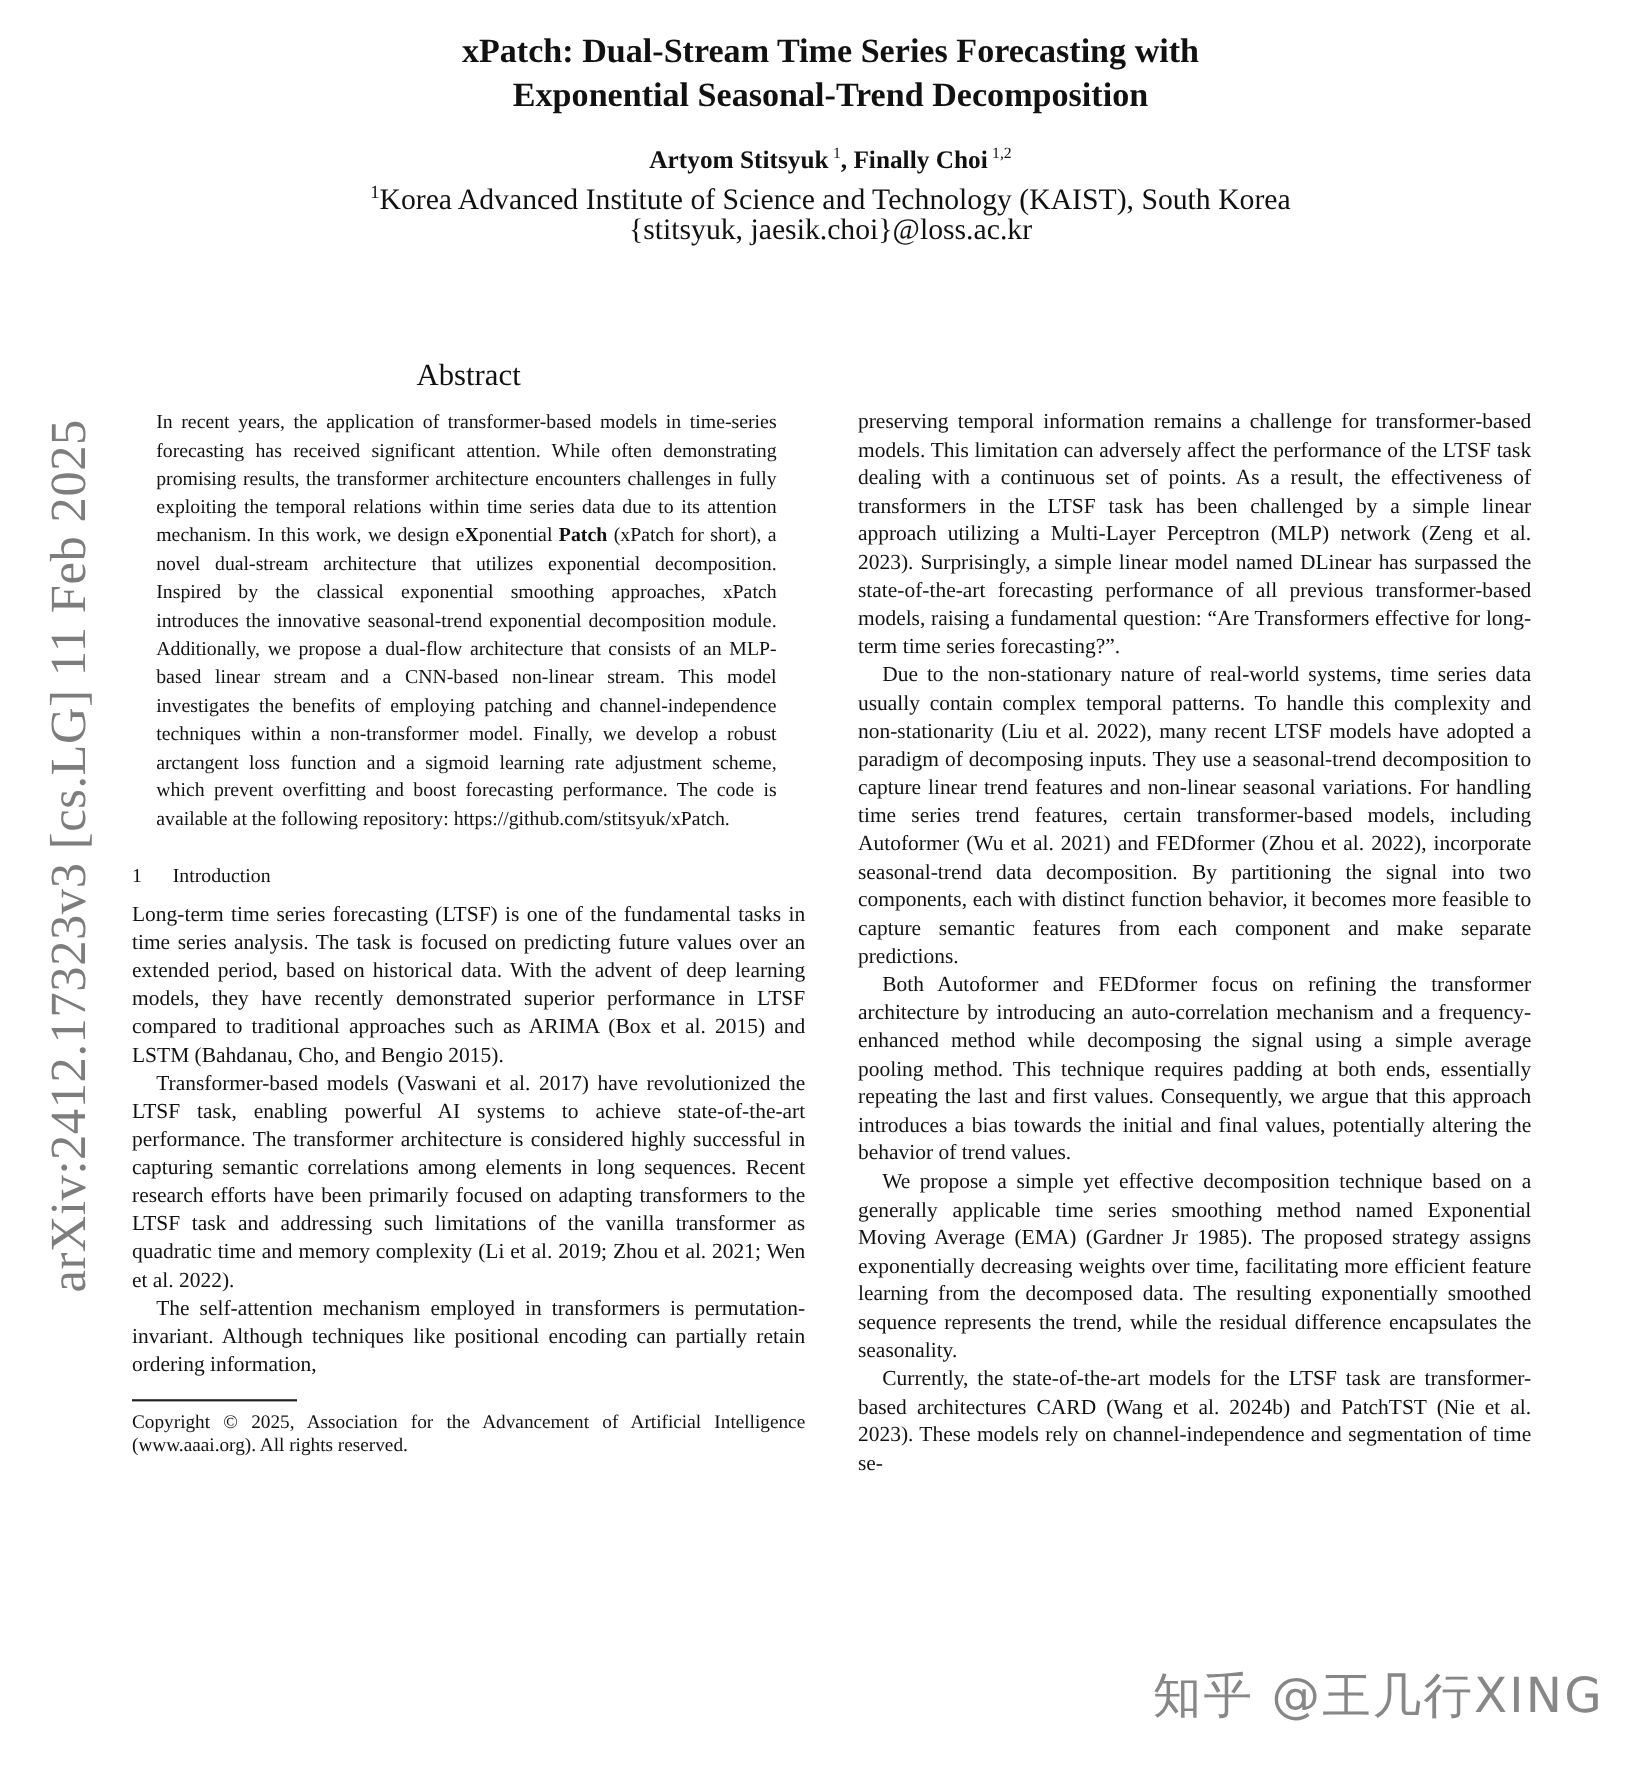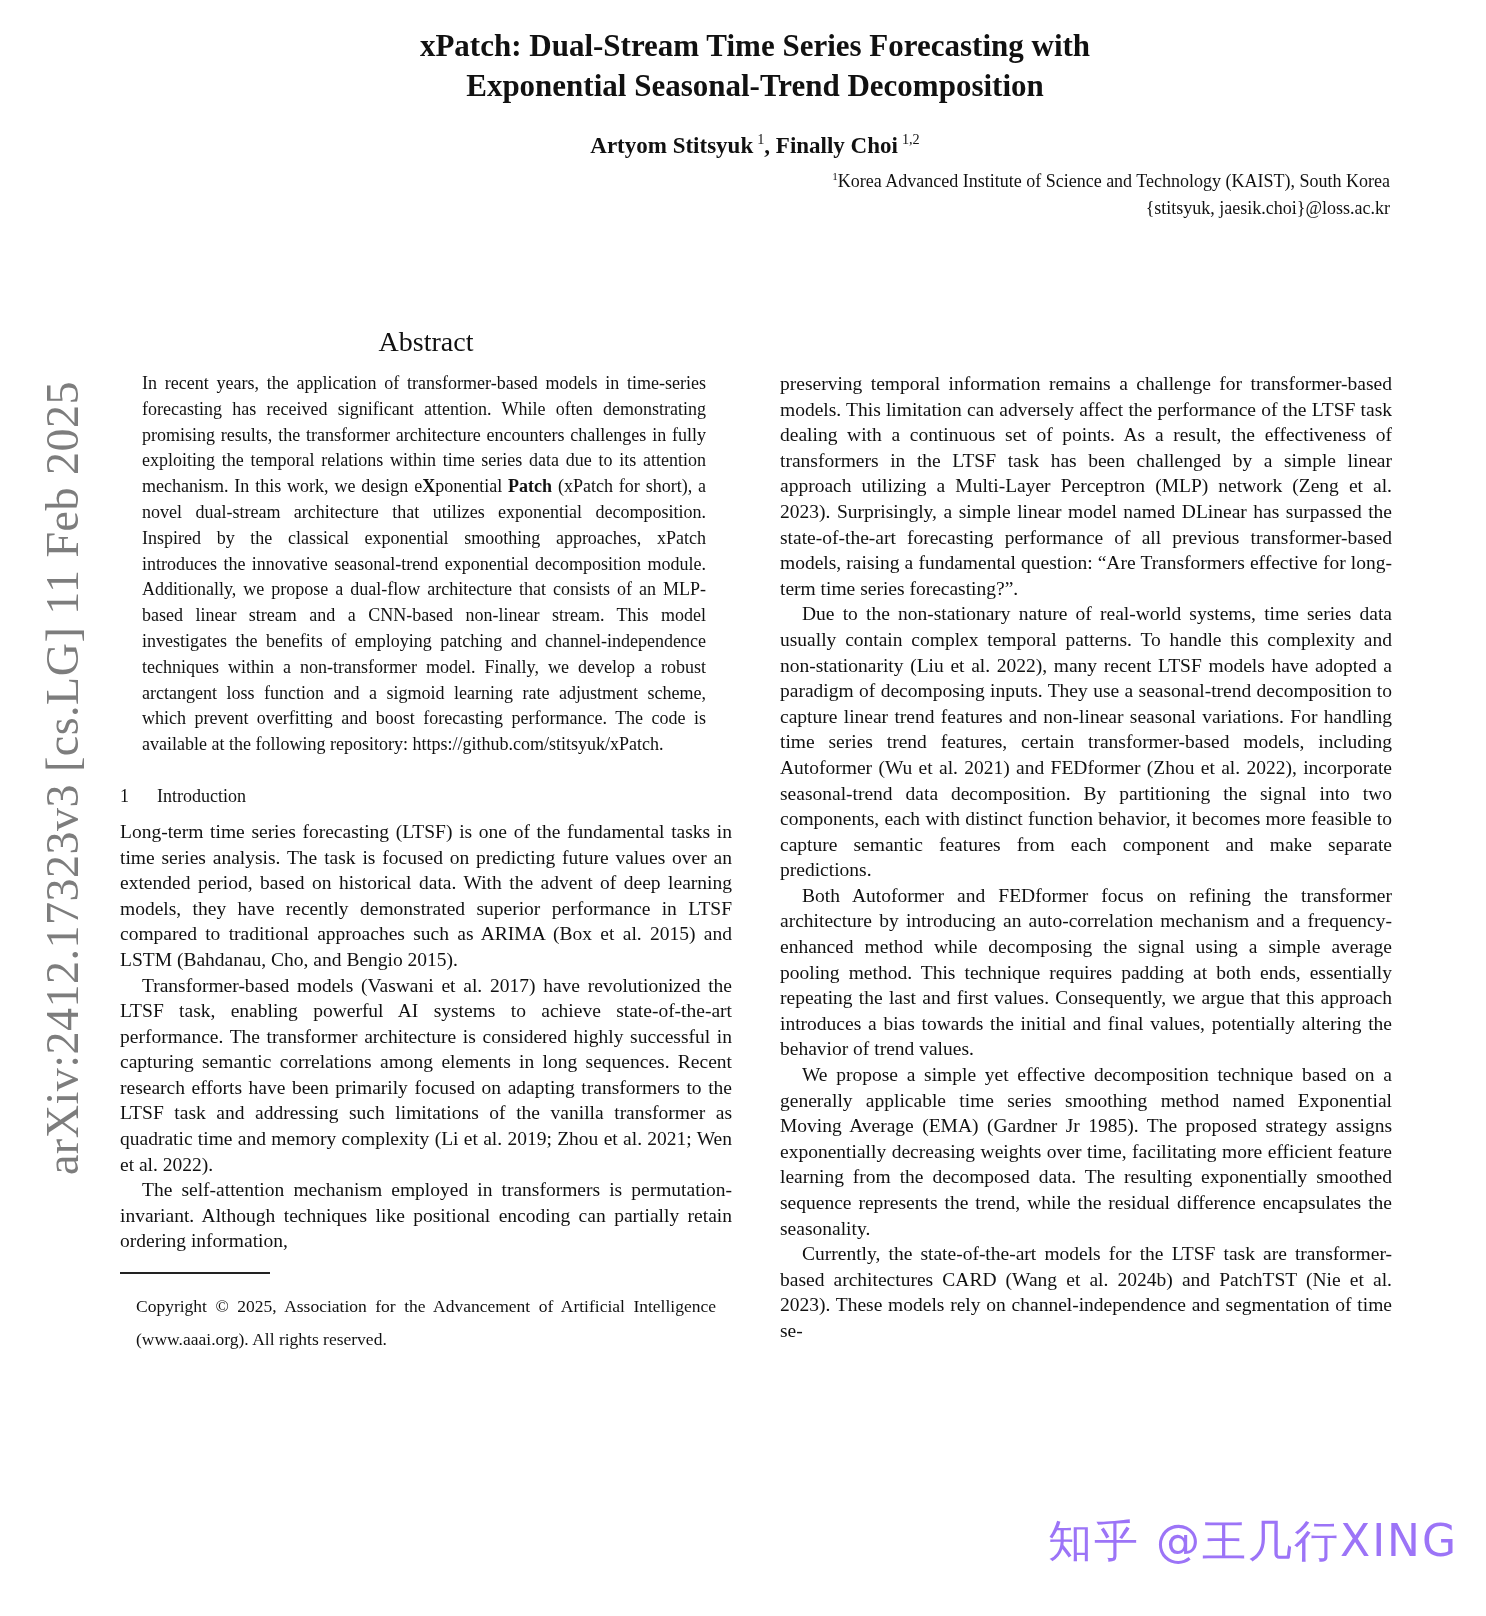--- a/index.html
+++ b/index.html
@@ -42,21 +42,21 @@
     font-size:62%;
     line-height:0;
     margin-left:4px;
   }
   sup.lead{
     vertical-align:super;
     font-size:62%;
     line-height:0;
   }
   .affil{
-    font-size:18px;line-height:27px;margin-top:9px;text-align:right;
+    font-size:27px;line-height:27px;margin-top:9px;
   }
   .affil-line{margin:0;}
   
   .col{
     position:absolute;top:326px;
     width:612px;
     text-align:justify;
   }
   .col-left{left:120px;}
   .col-right{left:780px;padding-top:45px;}
@@ -83,30 +83,30 @@
   .para.indent{text-indent:22px;}
   .footnote{
     margin-top:18px;
   }
   .footnote-rule{
     width:150px;height:0;
     border-top:2px solid #222;
     margin-bottom:8px;
   }
   .footnote-text{
-    font-size:17.5px;line-height:33px;
-    margin:16px;text-align:justify;
+    font-size:17.5px;line-height:21px;
+    margin:0;text-align:justify;
   }
   
   .watermark{
     position:absolute;
     left:1048px;top:1512px;
     font-family:"DejaVu Sans","Liberation Sans",sans-serif;
     font-size:44px;
-    color:#8b5cf6;
+    color:#737373;
     opacity:0.85;
     white-space:nowrap;
     letter-spacing:2px;
     z-index:5;
   }
 </style>
 </head>
 <body>
 
 <div class="page">

